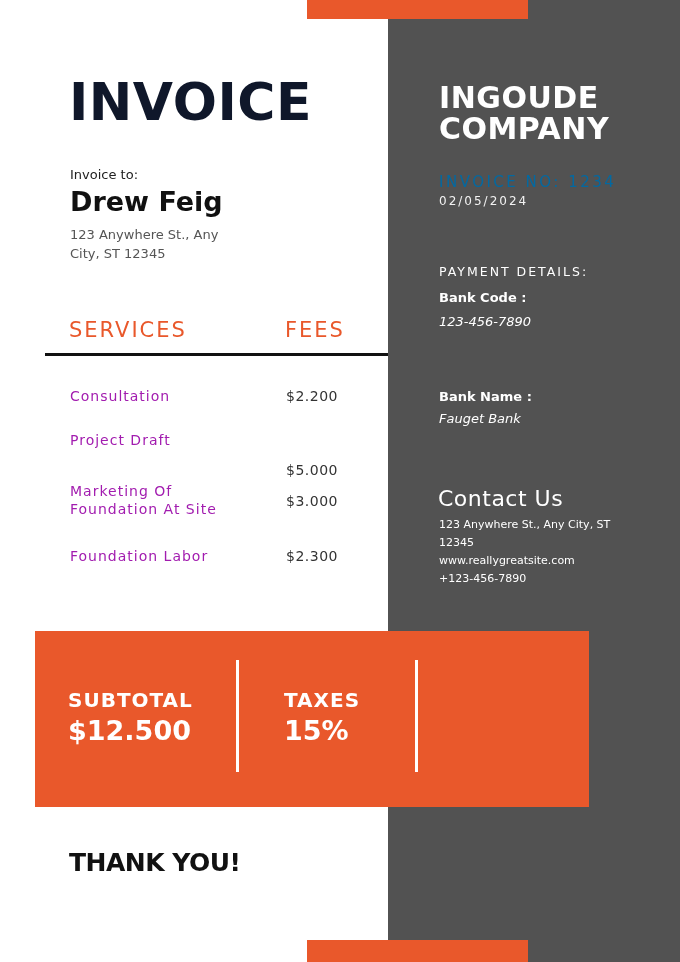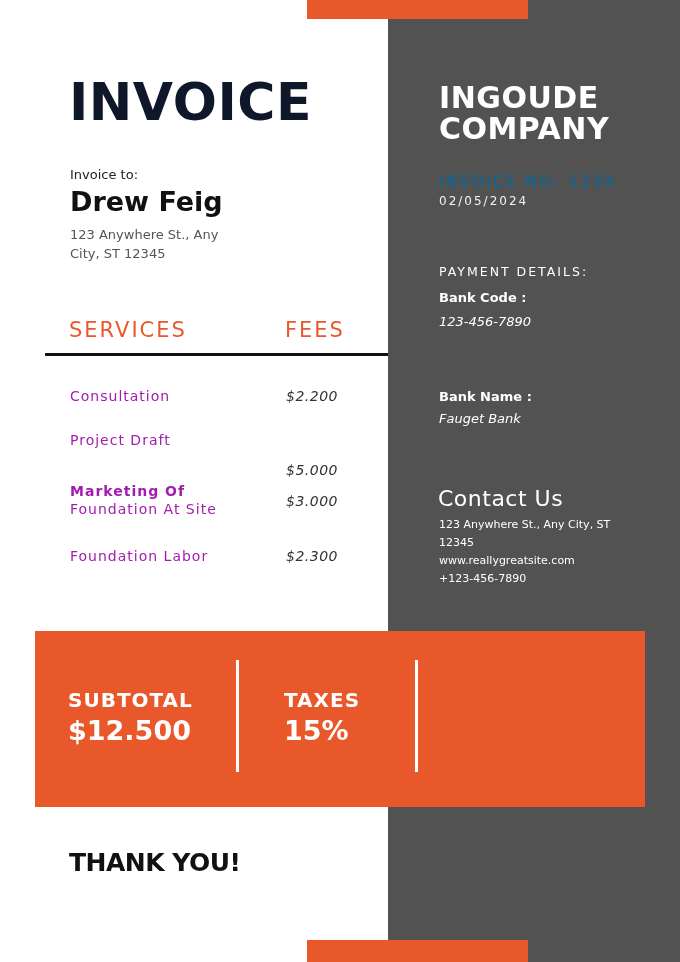--- a/index.html
+++ b/index.html
@@ -16,33 +16,33 @@
   .client-name { position: absolute; left: 70px; top: 184px; font-size: 27px; font-weight: bold; color: #111; line-height: 36px; }
   .client-address { position: absolute; left: 70px; top: 225px; width: 200px; font-size: 13px; color: #555; line-height: 19px; }
 
   .col-head { position: absolute; top: 316px; font-size: 21px; font-weight: normal; color: #E9582B; letter-spacing: 2px; line-height: 28px; }
   .col-services { left: 69px; }
   .col-fees { left: 285px; }
   .head-rule { position: absolute; left: 45px; top: 353px; width: 343px; height: 3px; background: #111; }
 
   .svc-row { position: absolute; left: 70px; width: 300px; }
   .svc-name { position: absolute; left: 0; font-size: 14px; color: #a21caf; letter-spacing: 1px; line-height: 18px; width: 200px; }
-  .svc-fee { position: absolute; left: 216px; font-size: 14px; color: #333; letter-spacing: 0.5px; line-height: 18px; font-style: italic; }
+  .svc-fee { position: absolute; left: 216px; font-size: 14px; color: #333; letter-spacing: 0.5px; line-height: 18px; }
 
   .company { position: absolute; left: 439px; top: 82px; font-size: 30px; font-weight: bold; color: #fff; line-height: 31px; letter-spacing: 0.5px; }
   .inv-no { position: absolute; left: 439px; top: 174px; font-size: 15px; color: #0369a1; letter-spacing: 2.5px; line-height: 17px; }
   .inv-date { position: absolute; left: 439px; top: 193px; font-size: 12px; color: #f2f2f2; letter-spacing: 2px; line-height: 16px; }
   .pay-head { position: absolute; left: 439px; top: 264px; font-size: 12.5px; color: #fff; letter-spacing: 2px; line-height: 16px; }
   .pay-label { position: absolute; left: 439px; font-size: 13px; font-weight: bold; color: #fff; line-height: 18px; }
   .pay-value { position: absolute; left: 439px; font-size: 13px; font-style: italic; color: #fff; line-height: 18px; }
 
   .contact-head { position: absolute; left: 438px; top: 485px; font-size: 22px; color: #fff; line-height: 28px; letter-spacing: 0.5px; }
   .contact-line { position: absolute; left: 439px; font-size: 11px; color: #fff; line-height: 18px; }
 
-  .totals-box { position: absolute; left: 35px; top: 631px; width: 610px; height: 176px; background: #E9582B; }
+  .totals-box { position: absolute; left: 35px; top: 631px; width: 554px; height: 176px; background: #E9582B; }
   .tot-divider { position: absolute; top: 29px; width: 3px; height: 112px; background: #ffffff; }
   .tot-block { position: absolute; top: 57px; }
   .tot-label { font-size: 20px; font-weight: bold; color: #fff; letter-spacing: 1px; line-height: 24px; }
   .tot-value { font-size: 27px; font-weight: bold; color: #fff; line-height: 34px; margin-top: 2px; }
 
   .thanks { position: absolute; left: 69px; top: 848px; font-size: 25px; font-weight: bold; color: #111; line-height: 30px; letter-spacing: -0.5px; }
 </style>
 </head>
 <body>
 
@@ -68,21 +68,21 @@
 
   <div class="svc-row" style="top:387px;">
     <div class="svc-name" style="top:0;">Consultation</div>
     <div class="svc-fee" style="top:0;">$2.200</div>
   </div>
   <div class="svc-row" style="top:431px;">
     <div class="svc-name" style="top:0;">Project Draft</div>
     <div class="svc-fee" style="top:0;margin-top:30px;">$5.000</div>
   </div>
   <div class="svc-row" style="top:482px;">
-    <div class="svc-name" style="top:0;font-weight:bold;">Marketing Of</div>
+    <div class="svc-name" style="top:0;">Marketing Of</div>
     <div class="svc-name" style="top:18px;">Foundation At Site</div>
     <div class="svc-fee" style="top:10px;">$3.000</div>
   </div>
   <div class="svc-row" style="top:547px;">
     <div class="svc-name" style="top:0;">Foundation Labor</div>
     <div class="svc-fee" style="top:0;">$2.300</div>
   </div>
 </div>
 
 <div>

